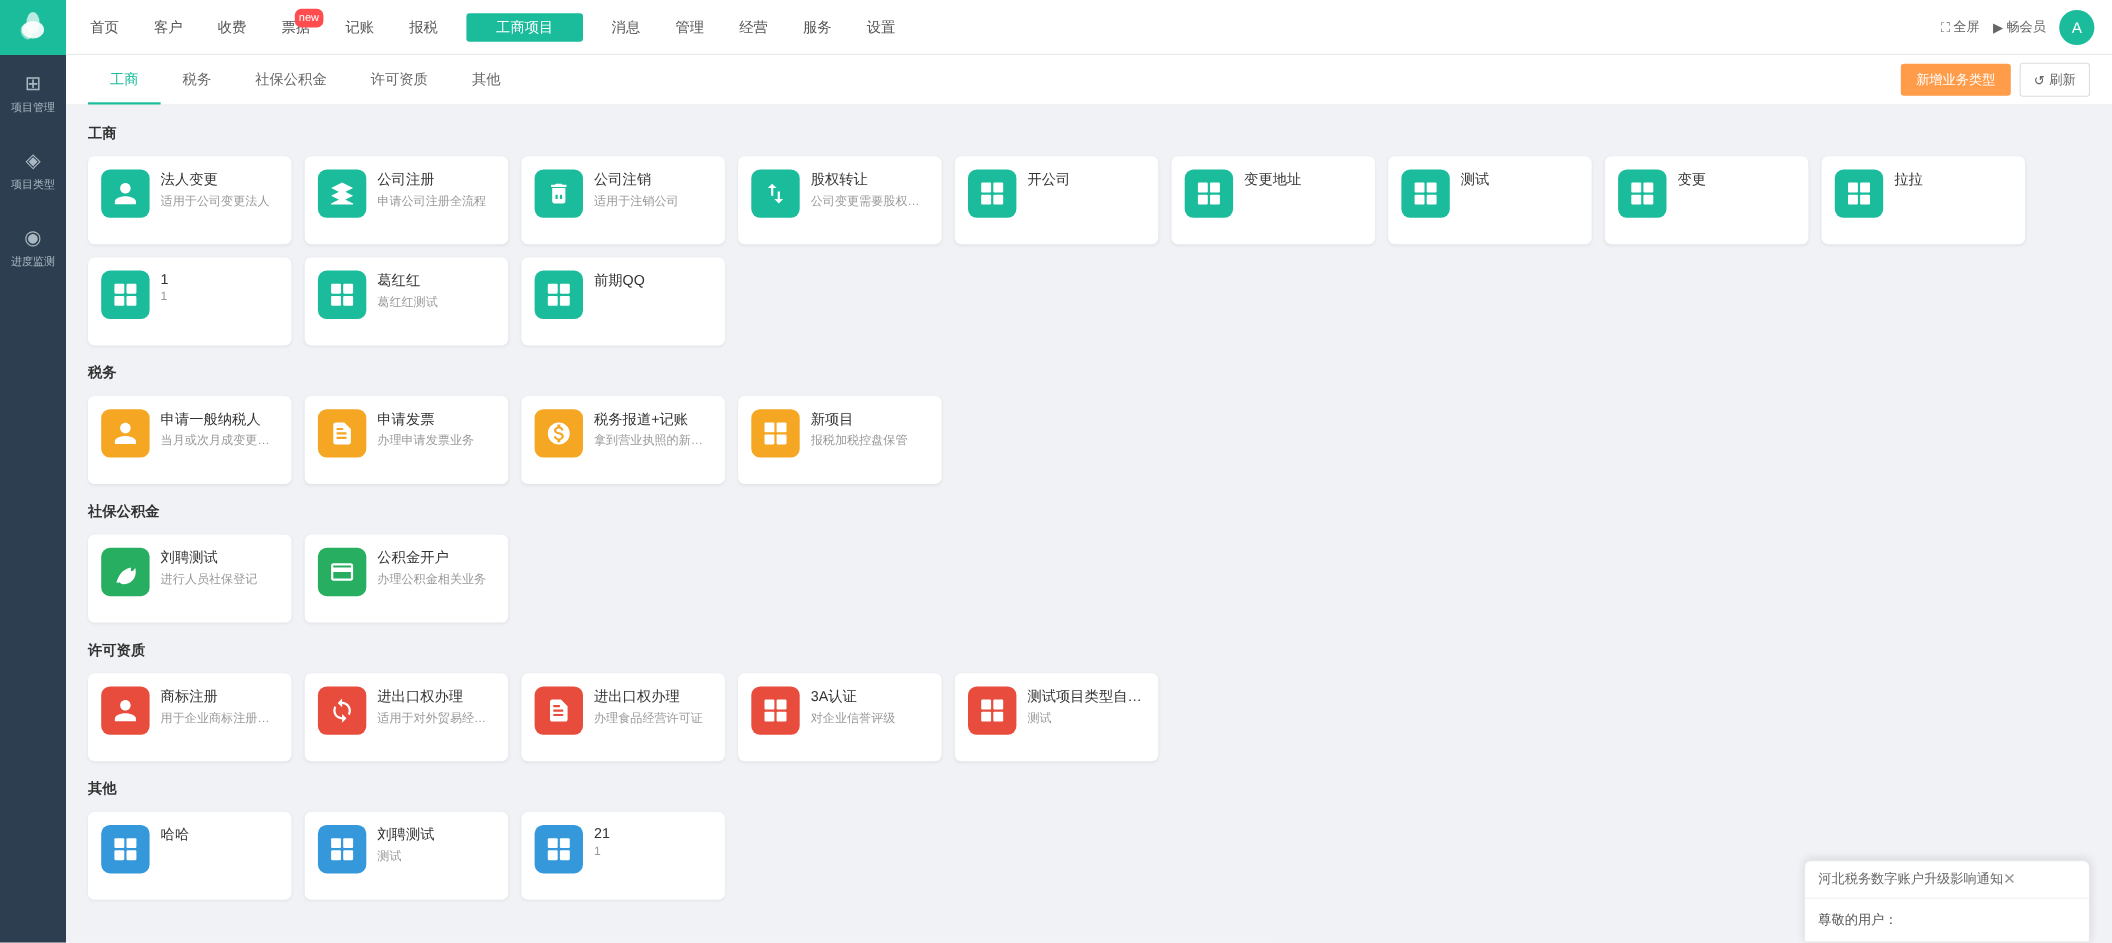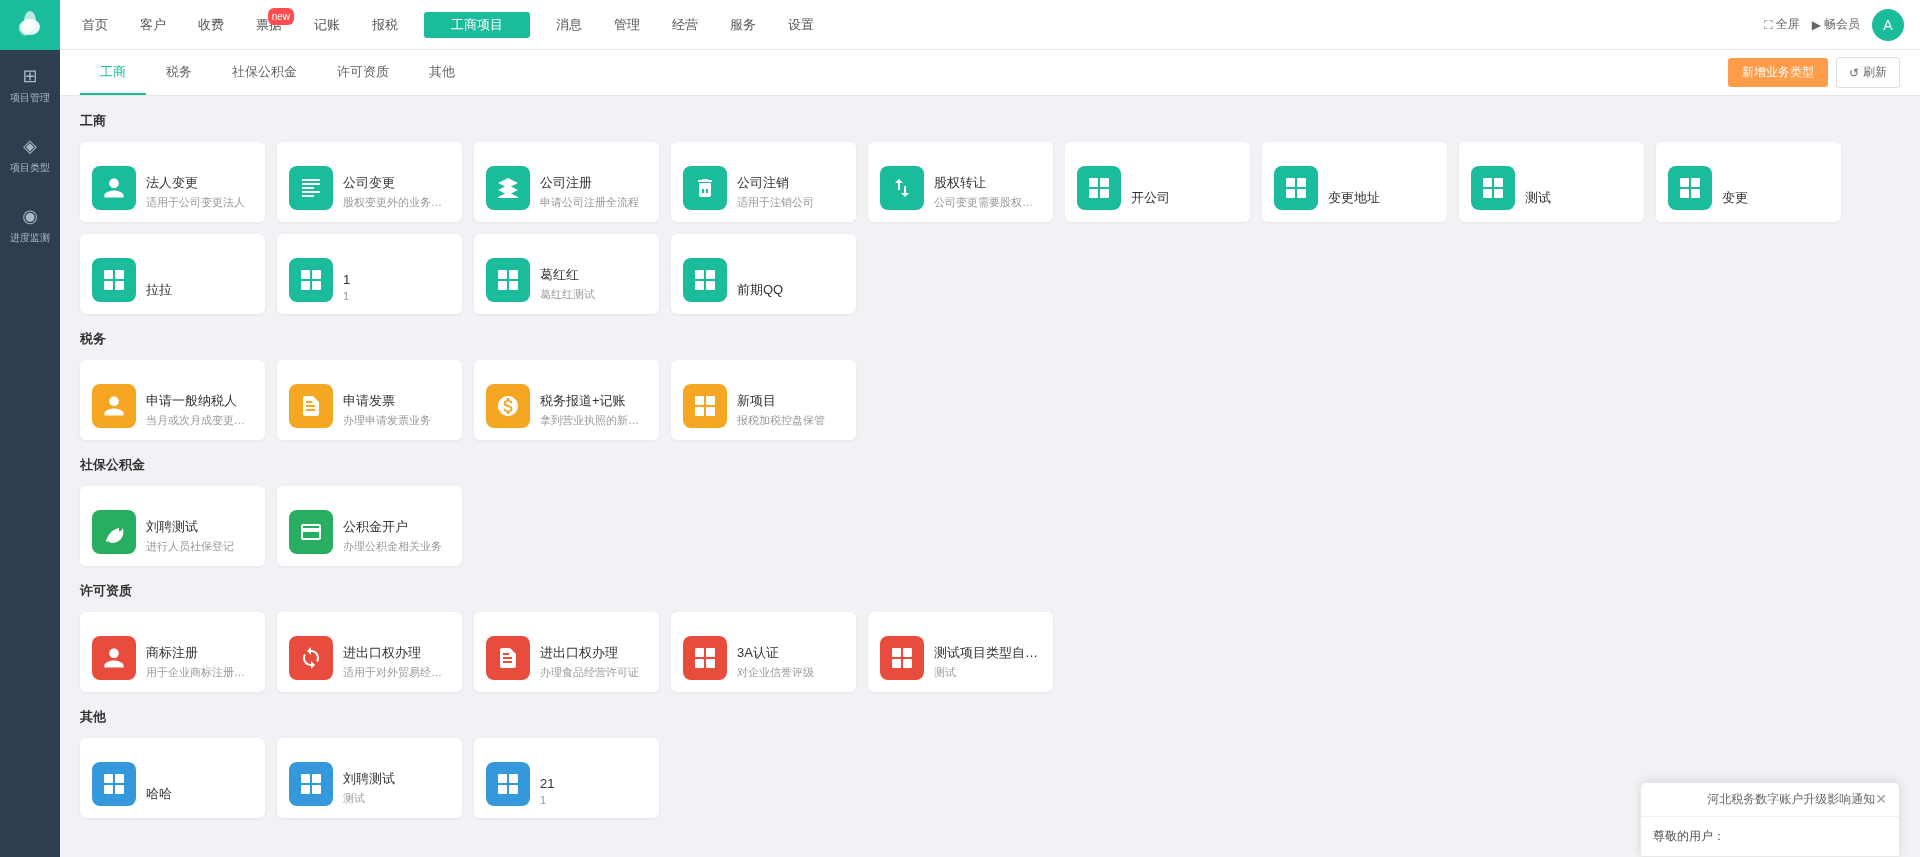--- a/index.html
+++ b/index.html
@@ -187,21 +187,21 @@
       gap: 12px;
       margin-bottom: 8px;
     }
 
     .card {
       background: #fff;
       border-radius: 6px;
       width: 185px;
       height: 80px;
       display: flex;
-      align-items: flex-end;
+      align-items: flex-start;
       padding: 12px;
       gap: 10px;
       cursor: pointer;
       box-shadow: 0 1px 3px rgba(0,0,0,0.06);
       flex-shrink: 0;
     }
 
     .card-icon {
       width: 44px;
       height: 44px;
@@ -243,21 +243,21 @@
       border-radius: 6px 6px 0 0;
       box-shadow: 0 -2px 8px rgba(0,0,0,0.1);
       z-index: 100;
     }
     .notif-header {
       padding: 8px 12px;
       font-size: 12px;
       color: #666;
       border-bottom: 1px solid #f0f0f0;
       display: flex;
-      justify-content: flex-end;
+      justify-content: flex-start;
       align-items: center;
     }
     .notif-close {
       cursor: pointer;
       color: #999;
       font-size: 14px;
     }
     .notif-body {
       padding: 10px 12px;
       font-size: 12px;
@@ -358,31 +358,20 @@
               </svg>
           </div>
           <div class="card-info">
             <div class="card-title">法人变更</div>
             <div class="card-desc">适用于公司变更法人</div>
           </div>
         </div>
         <div class="card">
           <div class="card-icon ic-teal">
             <svg width="24" height="24" viewBox="0 0 24 24" fill="white">
-                <path d="M3 3h18v2H3zm0 4h18v2H3zm0 4h12v2H3zm0 4h18v2H3zm0 4h12v2H3z"></path>
-              </svg>
-          </div>
-          <div class="card-info">
-            <div class="card-title">公司变更</div>
-            <div class="card-desc">股权变更外的业务变更</div>
-          </div>
-        </div>
-        <div class="card">
-          <div class="card-icon ic-teal">
-            <svg width="24" height="24" viewBox="0 0 24 24" fill="white">
                 <path d="M12 2L2 7l10 5 10-5zm0 7L2 14l10 5 10-5zm0 7L2 21v1h20v-1z"></path>
               </svg>
           </div>
           <div class="card-info">
             <div class="card-title">公司注册</div>
             <div class="card-desc">申请公司注册全流程</div>
           </div>
         </div>
         <div class="card">
           <div class="card-icon ic-teal">

